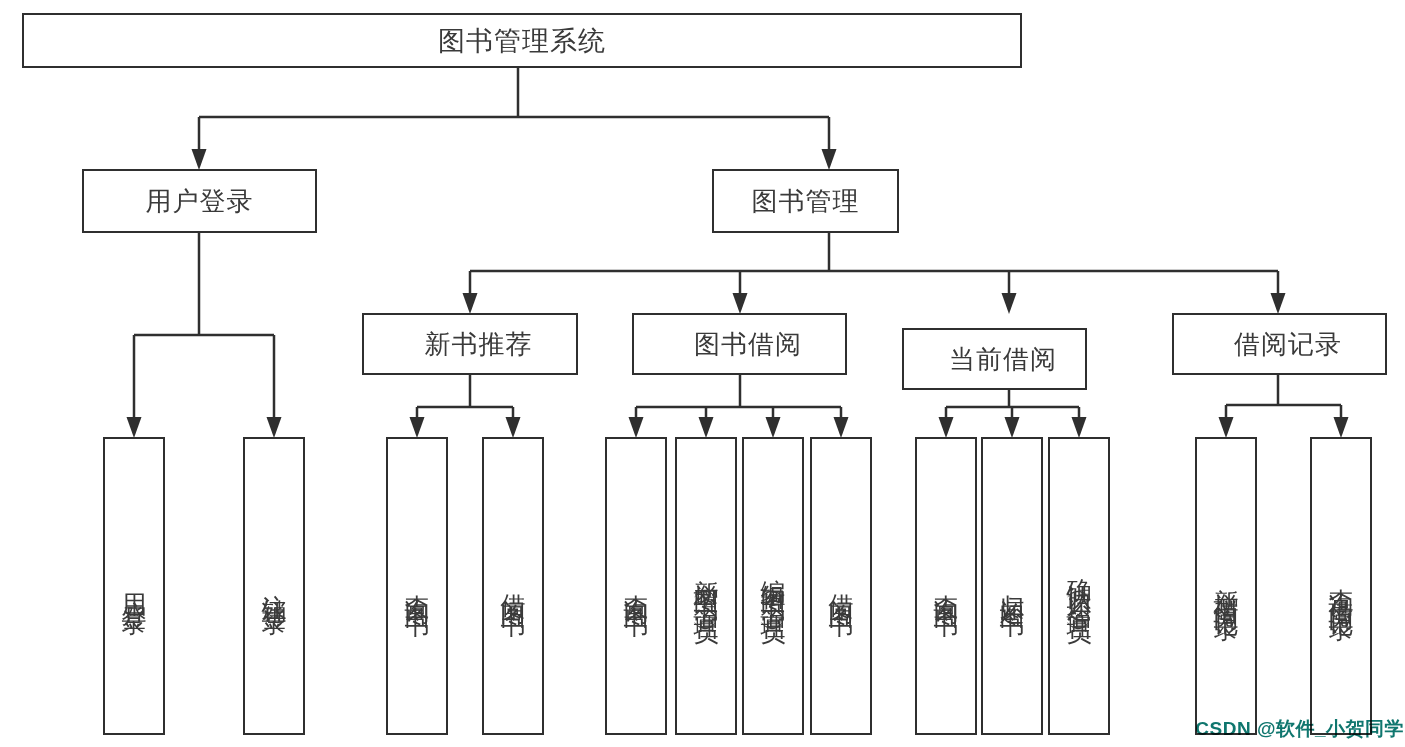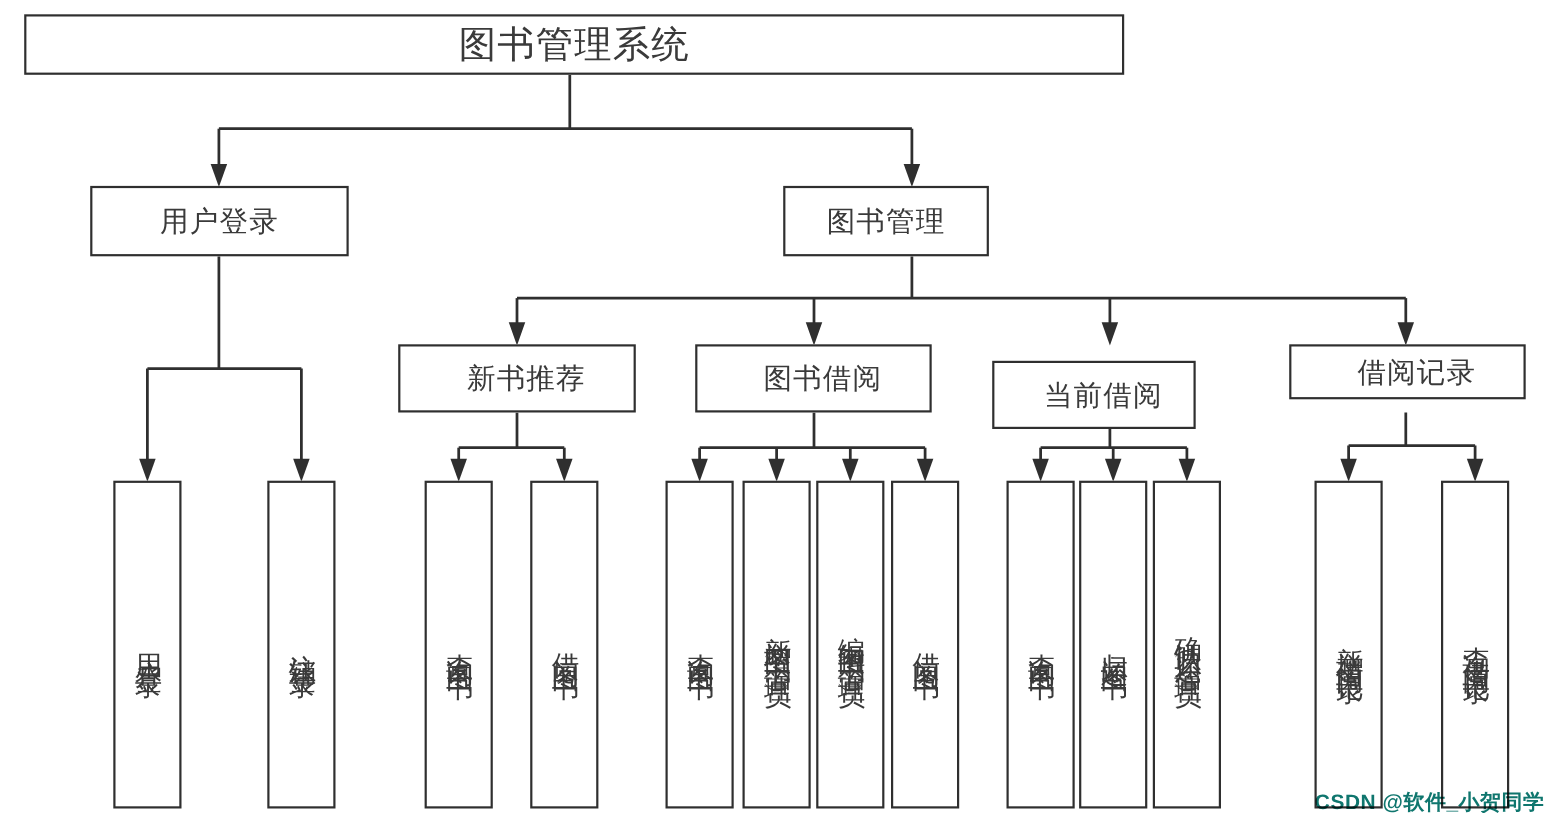--- a/index.html
+++ b/index.html
@@ -22,21 +22,21 @@
   .node{
     position:absolute;
     box-sizing:border-box;
     border:2.5px solid var(--box-border);
     background:var(--box-fill);
     display:flex;align-items:center;justify-content:center;
     color:var(--text);
     z-index:2;
     letter-spacing:1px;
   }
-  .node.root{font-size:34px;}
+  .node.root{font-size:27px;}
   .node.lvl2{font-size:26px;}
   .node.lvl3{font-size:26px;padding-left:17px;}
   .leaf{
     position:absolute;
     box-sizing:border-box;
     top:437px;width:62px;height:298px;
     border:2.5px solid var(--box-border);
     background:var(--box-fill);
     display:flex;align-items:center;justify-content:center;
     z-index:2;
@@ -142,21 +142,21 @@
   </svg>
 
   <div class="node root" style="left:22px;top:13px;width:1000px;height:55px">图书管理系统</div>
 
   <div class="node lvl2" style="left:82px;top:169px;width:235px;height:64px">用户登录</div>
   <div class="node lvl2" style="left:712px;top:169px;width:187px;height:64px">图书管理</div>
 
   <div class="node lvl3" style="left:362px;top:313px;width:216px;height:62px">新书推荐</div>
   <div class="node lvl3" style="left:632px;top:313px;width:215px;height:62px">图书借阅</div>
   <div class="node lvl3" style="left:902px;top:328px;width:185px;height:62px">当前借阅</div>
-  <div class="node lvl3" style="left:1172px;top:313px;width:215px;height:50px">借阅记录</div>
+  <div class="node lvl3" style="left:1172px;top:313px;width:215px;height:62px">借阅记录</div>
 
   <div class="leaf" style="left:103px">
     <span class="vtext">用户登录</span>
     </div>
   <div class="leaf" style="left:243px">
     <span class="vtext">注销登录</span>
     </div>
 
   <div class="leaf" style="left:386px">
     <span class="vtext">查询图书</span>

